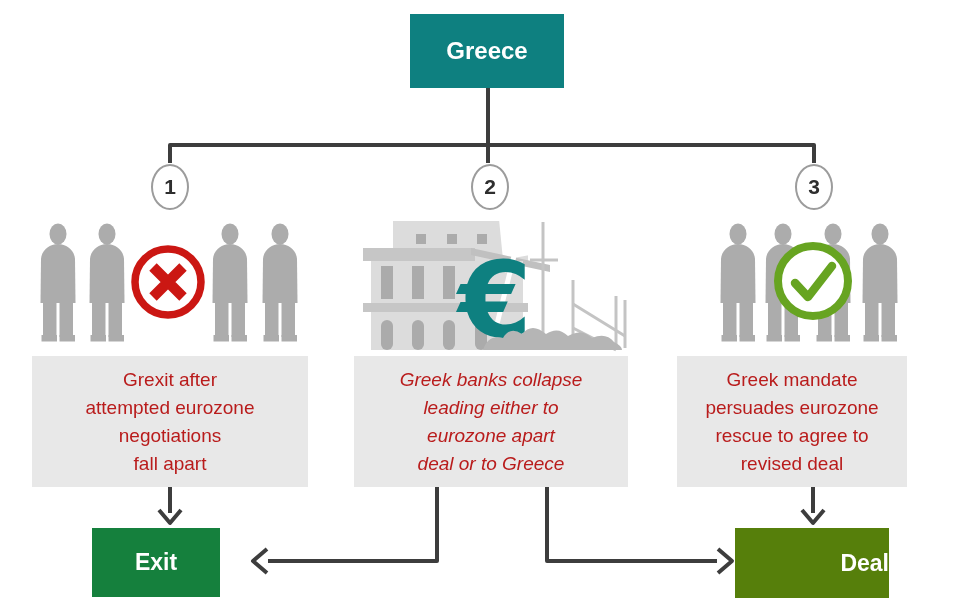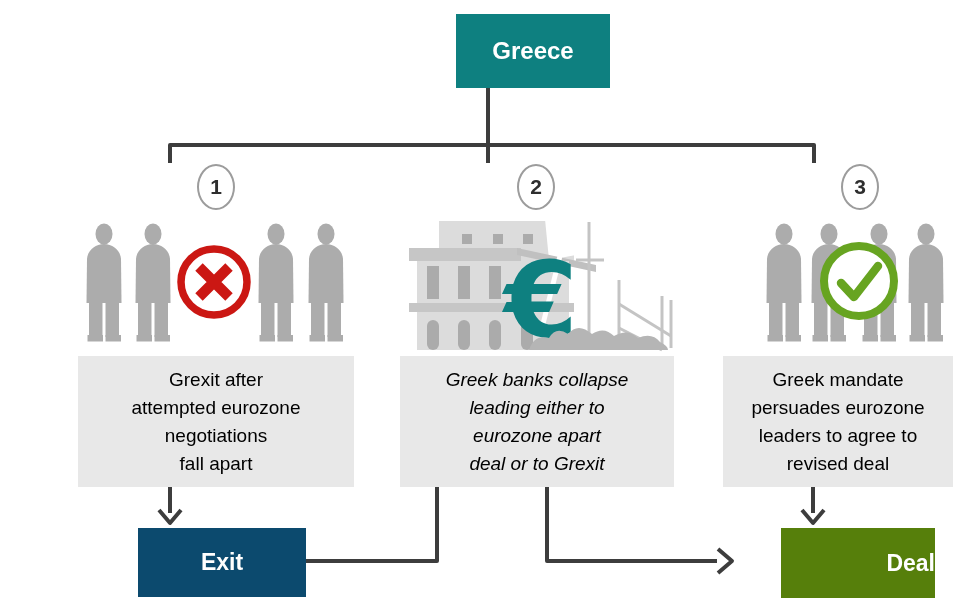--- a/index.html
+++ b/index.html
@@ -1,40 +1,40 @@
 <!DOCTYPE html>
 <html><head>
 <meta charset="utf-8">
 <style>
   html,body{margin:0;padding:0;background:#ffffff;}
   #canvas{
     position:relative;width:976px;height:616px;background:#ffffff;overflow:hidden;
     font-family:"Liberation Sans","DejaVu Sans",sans-serif;
   }
-  .abs{position:absolute;margin-left:46px;}
+  .abs{position:absolute;}
   #connector-layer{position:absolute;left:0;top:0;width:976px;height:616px;z-index:0;}
   .node{
     display:flex;align-items:center;justify-content:center;
     color:#ffffff;font-weight:bold;z-index:2;
   }
   #greece-node{left:410px;top:14px;width:154px;height:74px;background:#0E8080;font-size:24px;}
-  #exit-node{left:92px;top:528px;width:168px;height:69px;background:#0c4a6e;font-size:23px;}
+  #exit-node{left:92px;top:528px;width:128px;height:69px;background:#15803d;font-size:23px;}
   #deal-node{left:735px;top:528px;width:154px;height:70px;background:#567F0B;font-size:23px;justify-content:flex-end;}
   .branch-circle{
     width:34px;height:42px;border:2px solid #9C9C9C;border-radius:50%;background:#ffffff;
     display:flex;align-items:center;justify-content:center;
     font-size:21px;font-weight:bold;color:#2E2E2E;z-index:3;
   }
   #branch-circle-1{left:151px;top:164px;}
   #branch-circle-2{left:471px;top:164px;}
   #branch-circle-3{left:795px;top:164px;}
   .panel{
     top:356px;height:131px;background:#E8E8E8;z-index:1;
     display:flex;flex-direction:column;align-items:center;justify-content:center;
-    font-size:19px;line-height:28px;color:#000000;text-align:left;
+    font-size:19px;line-height:28px;color:#b91c1c;text-align:left;
   }
   #scenario-1-panel{left:32px;width:276px;}
   #scenario-2-panel{left:354px;width:274px;font-style:italic;}
   #scenario-3-panel{left:677px;width:230px;}
   .icon-band{top:220px;height:130px;z-index:1;}
   #crowd-cross-icon{left:32px;width:276px;}
   #bank-collapse-icon{left:356px;top:208px;width:274px;height:146px;}
   #crowd-check-icon{left:676px;width:280px;}
   svg{display:block;}
 </style>
@@ -154,26 +154,26 @@
   <div id="scenario-1-panel" class="panel abs">
     <div>Grexit after</div>
     <div>attempted eurozone</div>
     <div>negotiations</div>
     <div>fall apart</div>
   </div>
   <div id="scenario-2-panel" class="panel abs">
     <div>Greek banks collapse</div>
     <div>leading either to</div>
     <div>eurozone apart</div>
-    <div>deal or to Grexit</div>
+    <div>deal or to Greece</div>
   </div>
   <div id="scenario-3-panel" class="panel abs">
     <div>Greek mandate</div>
     <div>persuades eurozone</div>
-    <div>leaders to agree to</div>
+    <div>rescue to agree to</div>
     <div>revised deal</div>
   </div>
 
   <div id="exit-node" class="node abs">
     <span>Exit</span>
   </div>
   <div id="deal-node" class="node abs">
     <span>Deal</span>
   </div>
 

